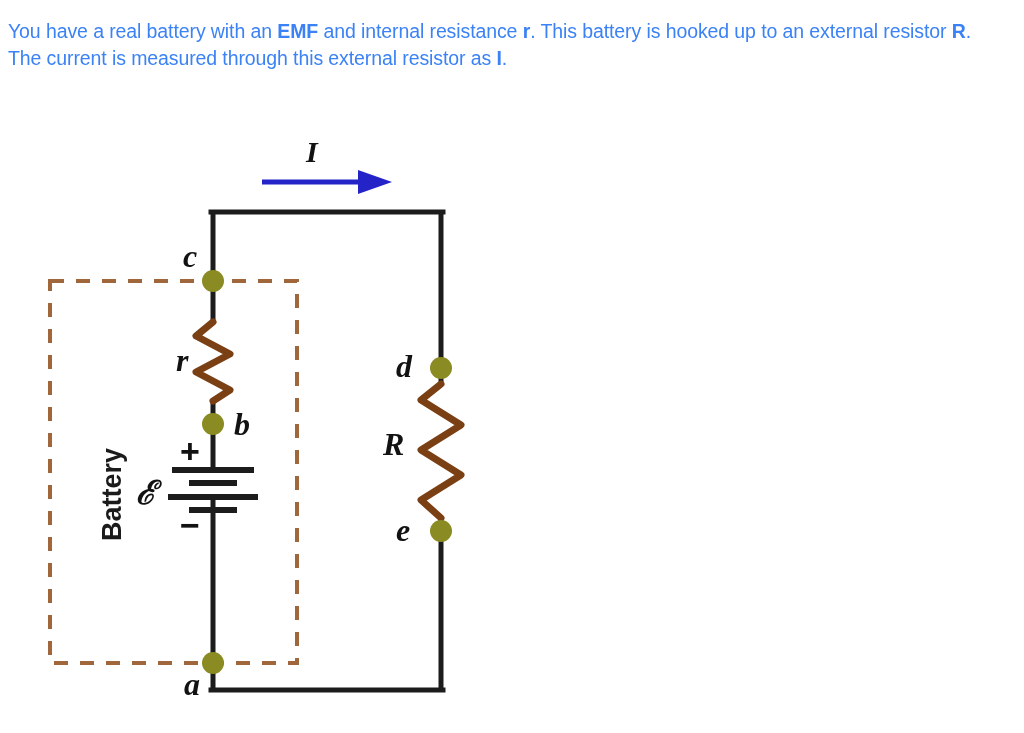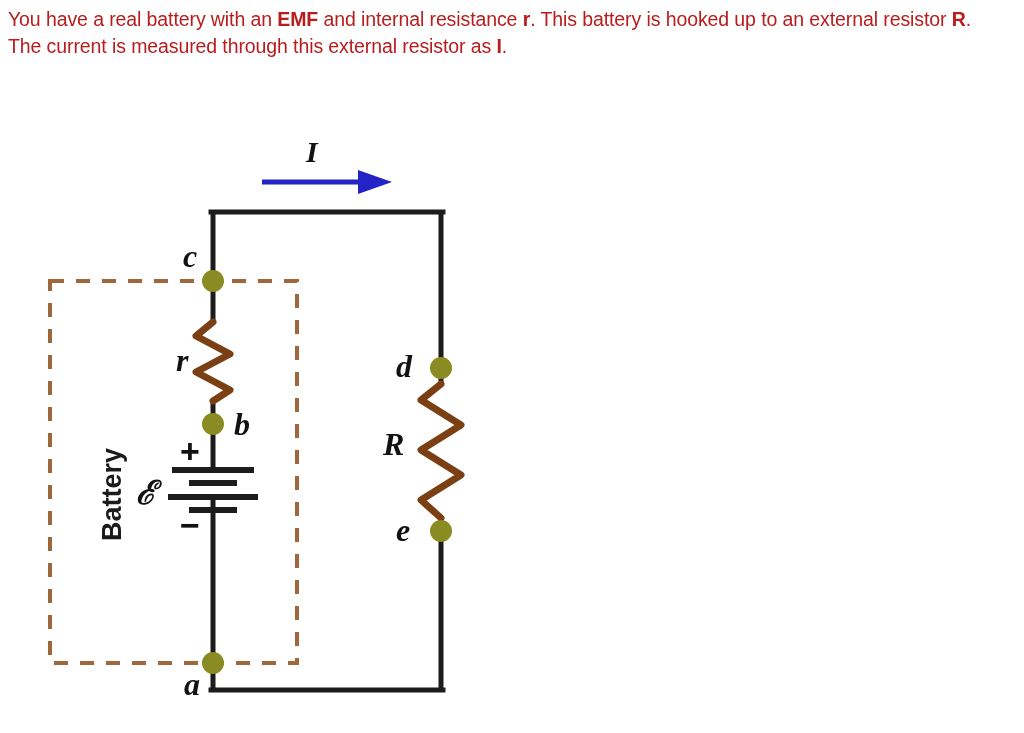--- a/index.html
+++ b/index.html
@@ -13,25 +13,25 @@
     position: relative;
     overflow: hidden;
     font-family: "Liberation Sans", sans-serif;
     color: #1a1a1a;
   }
 
   
   #problem-statement {
     position: absolute;
     left: 8px;
-    top: 6px;
+    top: 18px;
     width: 990px;
     font-size: 19.5px;
     line-height: 27px;
-    color: #b91c1c;
+    color: #3b82f6;
     letter-spacing: -0.1px;
   }
   #problem-statement b { font-weight: 700; }
 
   
   #circuit-diagram {
     position: absolute;
     left: 0;
     top: 0;
     width: 1024px;

